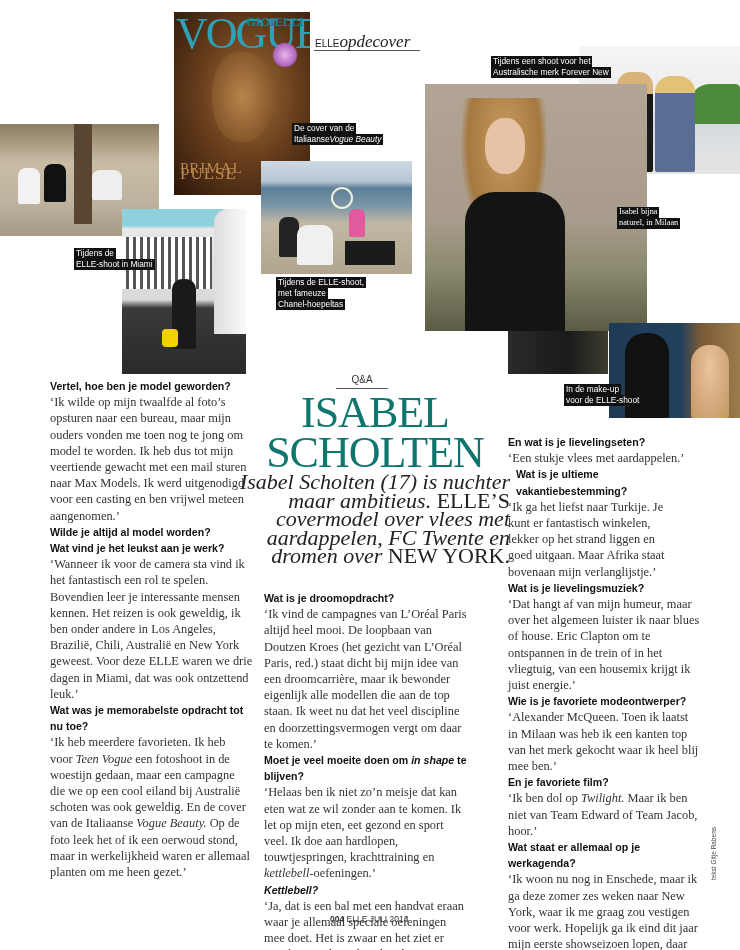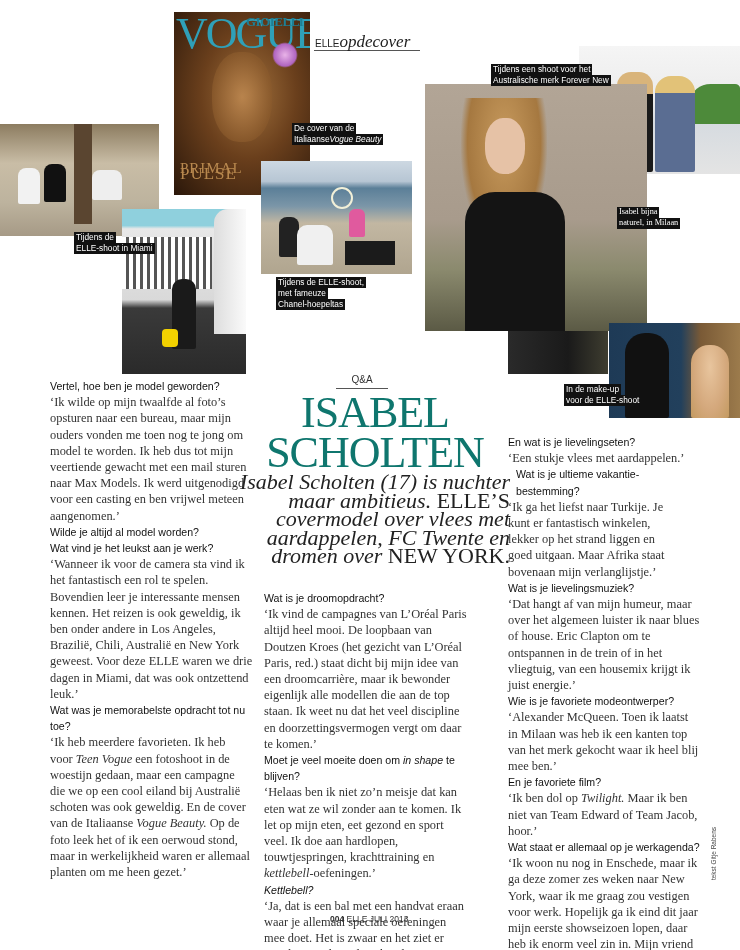--- a/index.html
+++ b/index.html
@@ -3,21 +3,21 @@
 <meta charset="utf-8">
 <style>
   html,body{margin:0;padding:0;background:#fff;}
   body{width:740px;height:950px;position:relative;overflow:hidden;font-family:"Liberation Serif",serif;color:#2a2a2a;}
   .abs{position:absolute;}
   .photo{position:absolute;overflow:hidden;}
   .cap{position:absolute;font-family:"Liberation Sans",sans-serif;font-size:8.3px;line-height:10.5px;color:#fff;z-index:5;}
   .cap span{display:inline-block;background:#111;padding:0 2px;margin-bottom:0.5px;white-space:nowrap;}
   .col{position:absolute;font-size:12.4px;line-height:16.2px;color:#333;}
   .col p{margin:0;}
-  .q{font-family:"Liberation Sans",sans-serif;font-weight:normal;font-size:10.6px;line-height:16.2px;color:#111;}
+  .q{font-family:"Liberation Sans",sans-serif;font-weight:bold;font-size:10.6px;line-height:16.2px;color:#111;}
   .qi{font-style:italic;}
   i{font-style:italic;}
 </style>
 </head>
 <body>
 
 <div class="photo" style="left:174px;top:12px;width:136px;height:183px;background:radial-gradient(ellipse at 55% 45%,#a0703c 0%,#6a3f1c 45%,#2a170a 100%);">
   <div class="abs" style="left:2px;top:-4px;font-family:'Liberation Serif',serif;font-size:44px;letter-spacing:-2px;color:#2fa0b8;">VOGUE</div>
   <div class="abs" style="left:72px;top:2px;font-family:'Liberation Serif',serif;font-size:13px;font-weight:bold;color:#1e7f95;letter-spacing:-0.5px;">GIOIELLI</div>
   <div class="abs" style="left:98px;top:30px;width:26px;height:26px;border-radius:50%;background:radial-gradient(circle,#e9b3e8 0%,#b065c0 60%,transparent 70%);"></div>
@@ -29,21 +29,21 @@
 <div class="abs" style="left:314px;top:32px;width:106px;border-bottom:1px solid #555;height:18px;">
   <span style="font-family:'Liberation Sans',sans-serif;font-size:10px;color:#222;margin-left:1px;">ELLE</span><span style="font-family:'Liberation Serif',serif;font-style:italic;font-size:17px;color:#222;">opdecover</span>
 </div>
 
 <div class="photo" style="left:0px;top:124px;width:159px;height:112px;background:linear-gradient(180deg,#8c7c60 0%,#c9bda6 35%,#bdb39e 70%,#a69a86 100%);">
   <div class="abs" style="left:74px;top:0;width:18px;height:100px;background:#5a4530;"></div>
   <div class="abs" style="left:18px;top:44px;width:22px;height:36px;background:#f2f2f2;border-radius:8px 8px 2px 2px;"></div>
   <div class="abs" style="left:44px;top:40px;width:22px;height:38px;background:#111;border-radius:8px 8px 2px 2px;"></div>
   <div class="abs" style="left:92px;top:46px;width:30px;height:30px;background:#eee;border-radius:8px 8px 2px 2px;"></div>
 </div>
-<div class="cap" style="left:74px;top:232px;">
+<div class="cap" style="left:74px;top:248px;">
   <span>Tijdens de</span><br>
   <span>ELLE-shoot in Miami</span>
 </div>
 
 <div class="photo" style="left:122px;top:209px;width:124px;height:165px;background:linear-gradient(180deg,#8fd0dd 0%,#8fd0dd 10%,#e8e8e8 12%,#d9d9d9 55%,#3a3a3a 60%,#2a2a2a 100%);">
   <div class="abs" style="left:0;top:28px;width:90px;height:52px;background:repeating-linear-gradient(90deg,#fff 0 4px,#555 4px 7px);"></div>
   <div class="abs" style="left:92px;top:0;width:32px;height:125px;background:linear-gradient(90deg,#ddd,#fafafa);border-radius:14px 0 0 0;"></div>
   <div class="abs" style="left:50px;top:70px;width:24px;height:70px;background:#1a1a1a;border-radius:10px 10px 2px 2px;"></div>
   <div class="abs" style="left:40px;top:120px;width:16px;height:18px;background:#f2d100;border-radius:4px;"></div>
 </div>
@@ -65,21 +65,21 @@
   <span>met fameuze</span><br>
   <span>Chanel-hoepeltas</span>
 </div>
 
 <div class="photo" style="left:579px;top:46px;width:161px;height:128px;background:linear-gradient(180deg,#f5f5f5 0%,#ececec 40%,#d6dbe0 60%,#e4e4e4 100%);">
   <div class="abs" style="left:0;top:56px;width:40px;height:36px;background:repeating-linear-gradient(180deg,#cfd8de 0 5px,#5a6f80 5px 8px);"></div>
   <div class="abs" style="left:112px;top:38px;width:49px;height:40px;background:#4d8a3a;border-radius:40% 10% 0 0;"></div>
   <div class="abs" style="left:38px;top:26px;width:36px;height:100px;background:linear-gradient(180deg,#d9b47a 0 22%,#1a1a1a 22%);border-radius:14px 14px 2px 2px;"></div>
   <div class="abs" style="left:76px;top:30px;width:40px;height:96px;background:linear-gradient(180deg,#e2c278 0 18%,#5a6d92 18%);border-radius:16px 16px 2px 2px;"></div>
 </div>
-<div class="cap" style="left:491px;top:64px;">
+<div class="cap" style="left:491px;top:56px;">
   <span>Tijdens een shoot voor het</span><br>
   <span>Australische merk Forever New</span>
 </div>
 
 <div class="photo" style="left:425px;top:84px;width:222px;height:247px;background:linear-gradient(180deg,#b2a596 0%,#a89b8c 55%,#8b8a6e 75%,#5b5a45 100%);">
   <div class="abs" style="left:36px;top:14px;width:86px;height:150px;background:radial-gradient(ellipse at 50% 30%,#c89b5e 0%,#a57840 60%,transparent 72%);"></div>
   <div class="abs" style="left:60px;top:34px;width:40px;height:56px;border-radius:45%;background:#e6c2a6;"></div>
   <div class="abs" style="left:40px;top:108px;width:100px;height:139px;background:#141414;border-radius:30px 30px 0 0;"></div>
 </div>
 <div class="photo" style="left:508px;top:331px;width:100px;height:43px;background:linear-gradient(90deg,#2a2a2a,#1a1a1a 60%,#3e3d30);"></div>

